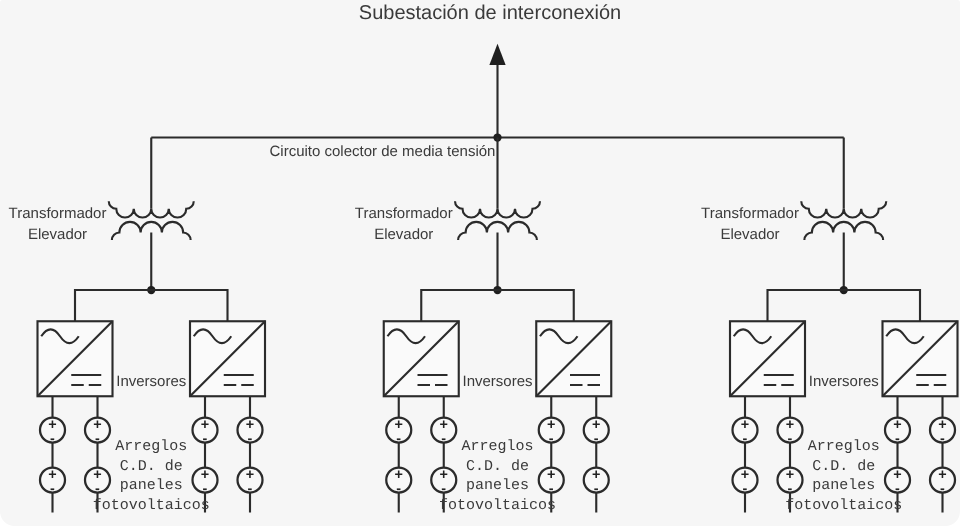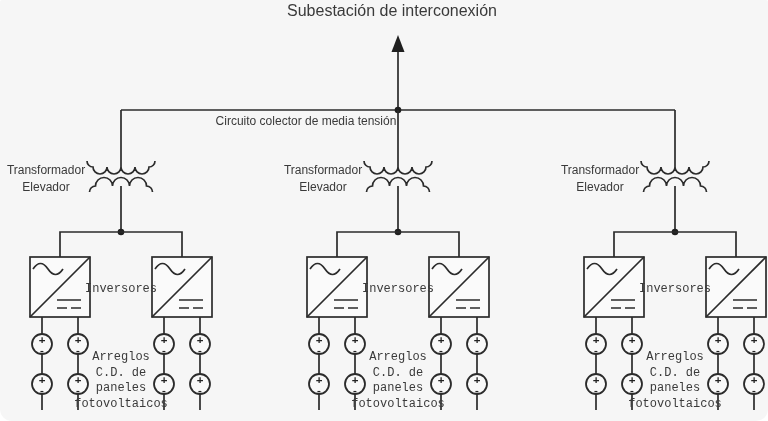--- a/index.html
+++ b/index.html
@@ -15,21 +15,21 @@
   .cell { fill:#f8f8f8; stroke:#2b2b2b; stroke-width:1.8px; }
   .dot  { fill:#1f1f1f; stroke:none; }
   .head { fill:#1f1f1f; stroke:none; }
   .pm   { font-family:"Liberation Sans", sans-serif; font-size:11.5px; font-weight:700;
           fill:#222222; text-anchor:middle; }
   .lbl  { position:absolute; color:#3a3a3a; font-size:12px; line-height:16px;
           text-align:center; white-space:nowrap; }
   .title-lbl       { left:242px; top:3px;  width:300px; font-size:16px; line-height:16.5px; }
   .bus-lbl         { left:156px; top:93px; width:300px;margin-top:20px; }
   .transformer-lbl { top:162px; width:120px; line-height:17px; }
-  .inverters-lbl   { top:281px; width:120px;font-family:Liberation Mono, monospace; }
+  .inverters-lbl   { top:297px; width:120px; }
   .array-lbl       { top:350px; width:130px; line-height:15.5px;font-family:Liberation Mono, monospace; }
 </style>
 </head>
 <body>
 
 <div class="stage">
 
   <svg id="diagram-svg" width="768" height="421" viewBox="0 0 768 421">
 
     <g>

